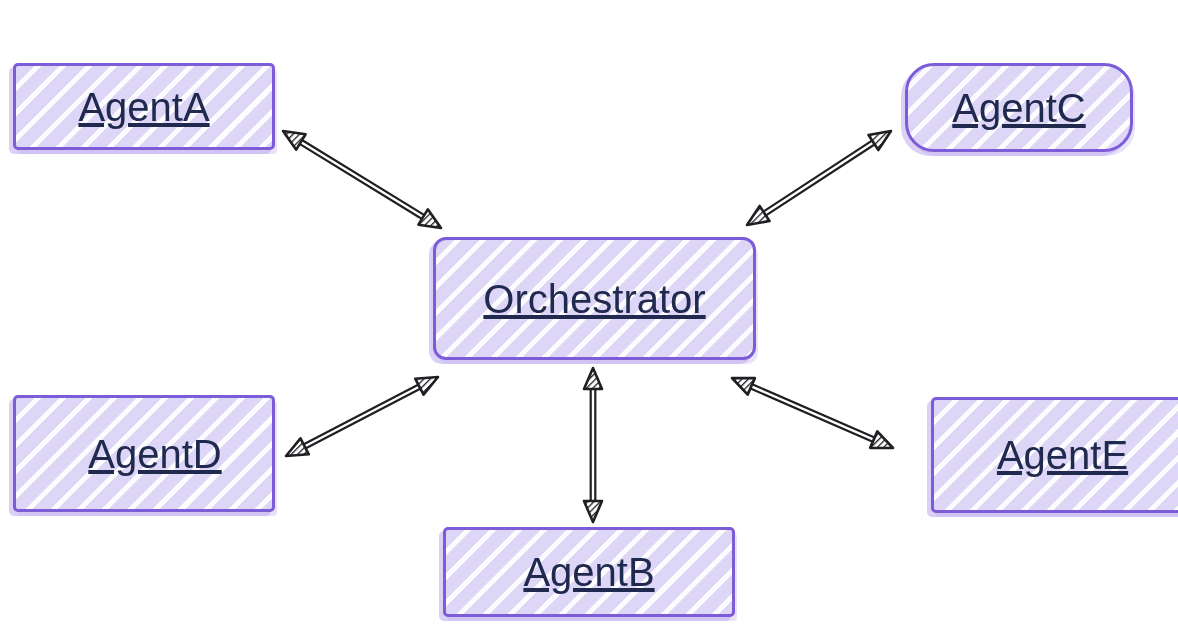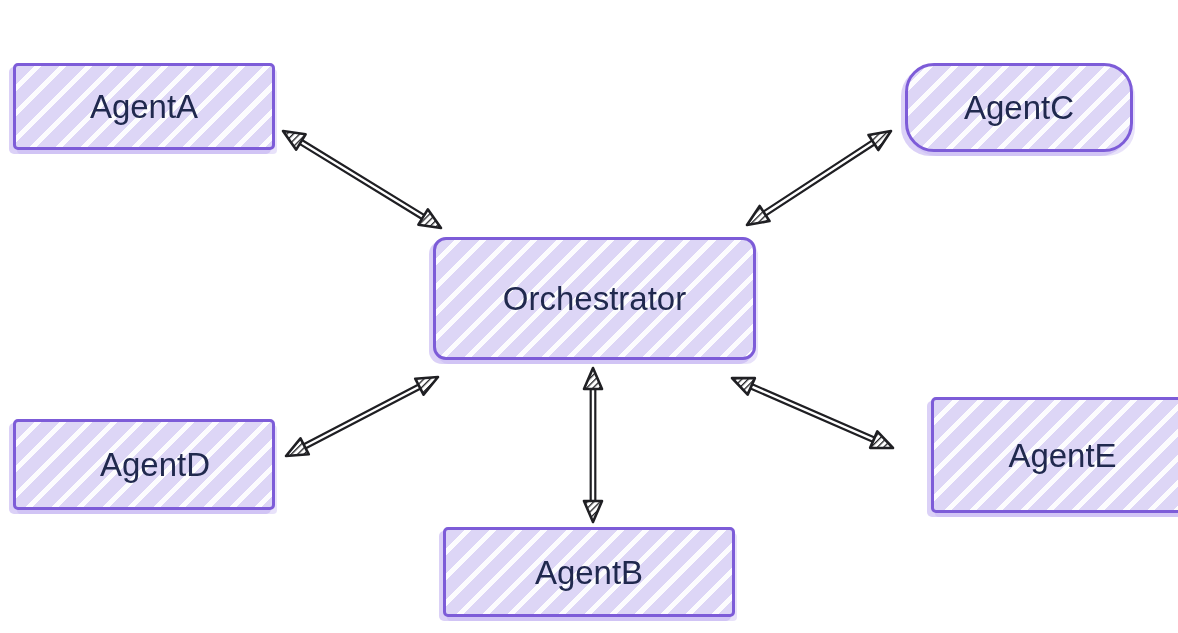--- a/index.html
+++ b/index.html
@@ -27,30 +27,31 @@
       #ddd6f6;
     box-shadow:
       -4px 4px 0 0 rgba(190,172,241,0.55),
       3px 5px 0 -1px rgba(197,182,243,0.40);
     display: flex;
     align-items: center;
     justify-content: center;
   }
   .node-label {
     color: #20294e;
-    font-size: 33px;
+    font-size: 40px;
     line-height: 1;
     white-space: nowrap;
     user-select: none;
+    text-decoration: underline;
   }
   
   #node-agentA       { left: 13px;  top: 63px;  width: 262px; height: 87px; }
   #node-agentC       { left: 905px; top: 63px;  width: 228px; height: 89px; border-radius: 29px; }
   #node-orchestrator { left: 433px; top: 237px; width: 323px; height: 123px; border-radius: 13px; }
-  #node-agentD       { left: 13px;  top: 419px; width: 262px; height: 91px; padding-left: 22px; }
+  #node-agentD       { left: 13px;  top: 395px; width: 262px; height: 117px; padding-left: 22px; }
   #node-agentE       { left: 931px; top: 397px; width: 263px; height: 116px; }
   #node-agentB       { left: 443px; top: 527px; width: 292px; height: 90px; text-align: right; }
 
   #edge-layer {
     position: absolute;
     left: 0;
     top: 0;
     width: 1178px;
     height: 633px;
     pointer-events: none;

